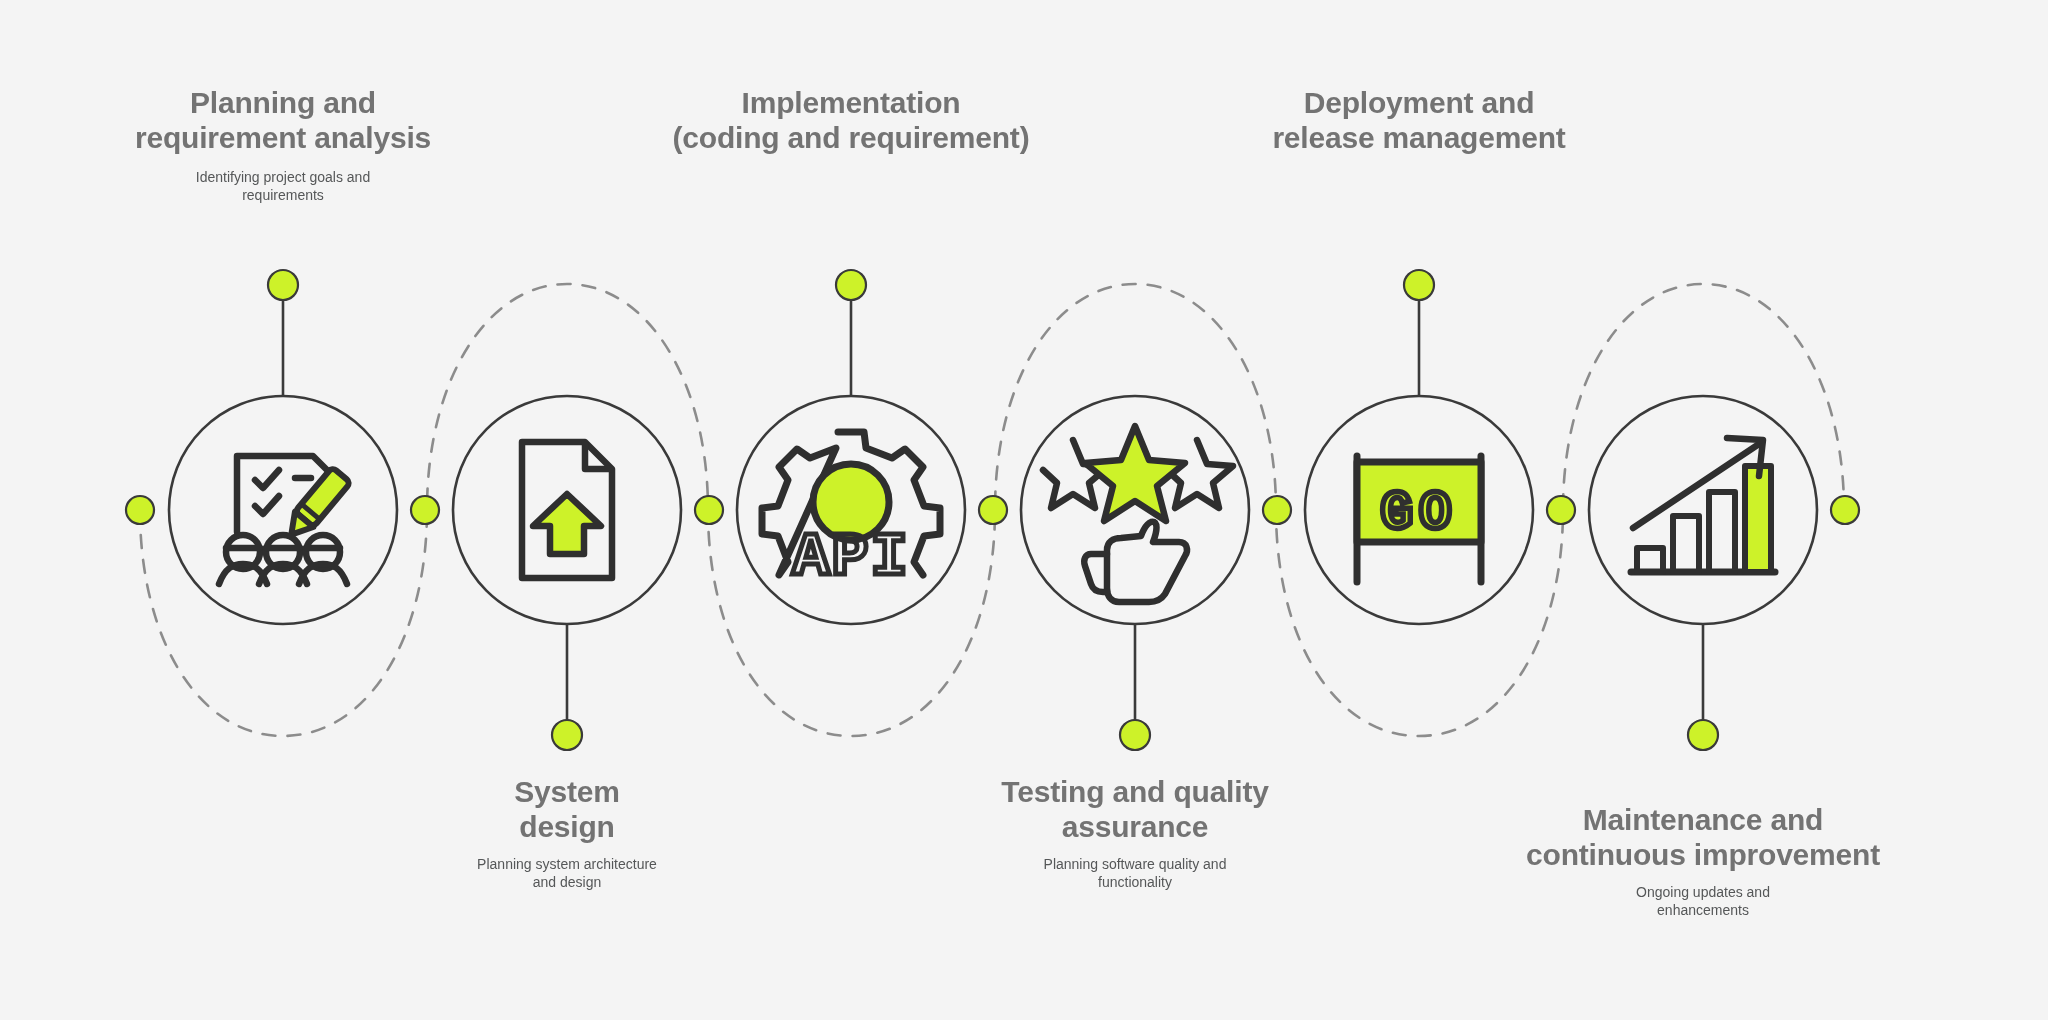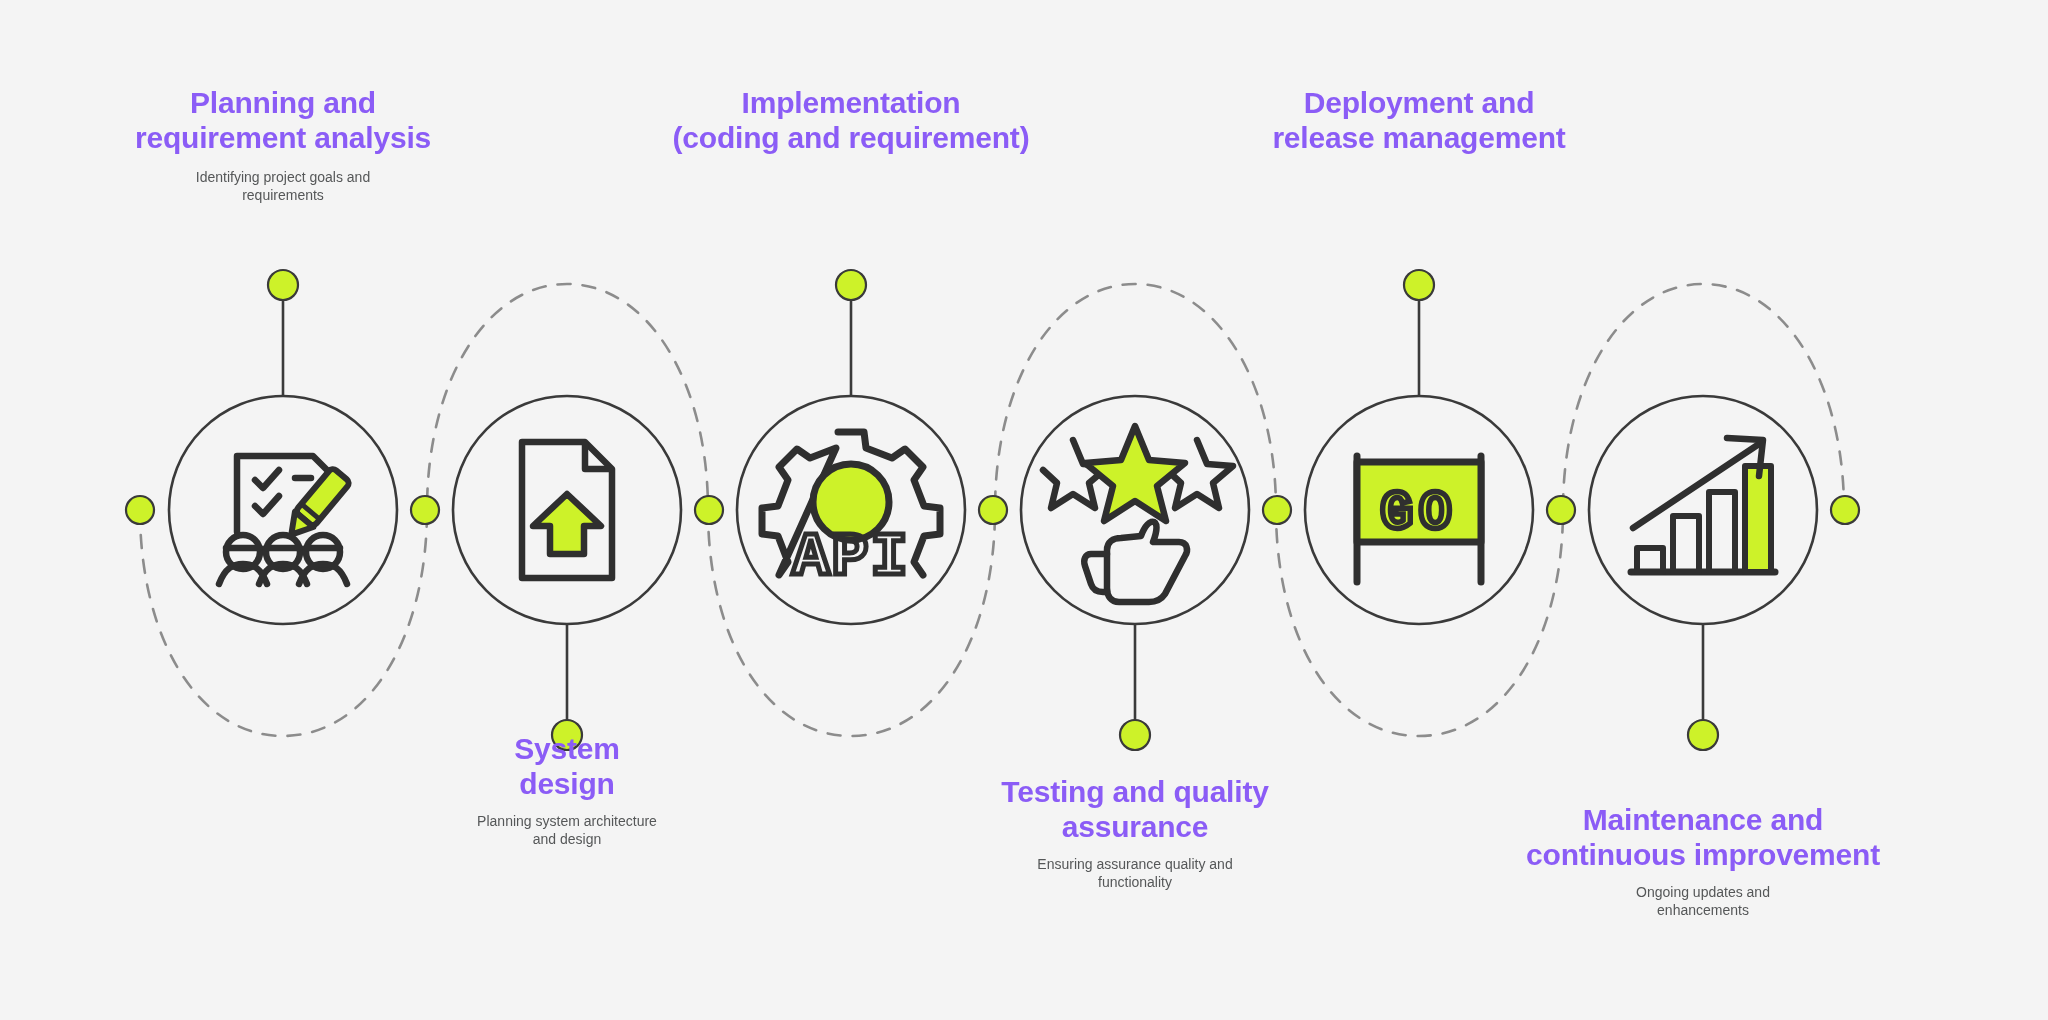--- a/index.html
+++ b/index.html
@@ -16,21 +16,21 @@
     position:absolute;
     text-align:center;
     color:#3f4140;
   }
   .label .ttl{
     font-size:30px;
     font-weight:bold;
     line-height:1.16;
     letter-spacing:-0.2px;
     white-space:pre-line;
-    color:#8b5cf6;
+    color:#737373;
     text-align:center;
   }
   .label .sub{
     font-size:14px;
     font-weight:normal;
     line-height:1.28;
     white-space:pre-line;
     color:#555758;
     margin-top:13px;
   }
@@ -203,31 +203,31 @@
   <div class="label top" style="left:631px; top:86px; width:440px;">
     <div class="ttl">Implementation
 (coding and requirement)</div>
   </div>
 
   <div class="label top" style="left:1199px; top:86px; width:440px;">
     <div class="ttl">Deployment and
 release management</div>
   </div>
 
-  <div class="label bottom" style="left:347px; top:732px; width:440px;">
+  <div class="label bottom" style="left:347px; top:775px; width:440px;">
     <div class="ttl">System
 design</div>
     <div class="sub">Planning system architecture
 and design</div>
   </div>
 
   <div class="label bottom" style="left:915px; top:775px; width:440px;">
     <div class="ttl">Testing and quality
 assurance</div>
-    <div class="sub">Ensuring assurance quality and
+    <div class="sub">Planning software quality and
 functionality</div>
   </div>
 
   <div class="label bottom" style="left:1483px; top:775px; width:440px;margin-top:28px;">
     <div class="ttl">Maintenance and
 continuous  improvement</div>
     <div class="sub">Ongoing updates and
 enhancements</div>
   </div>
 

